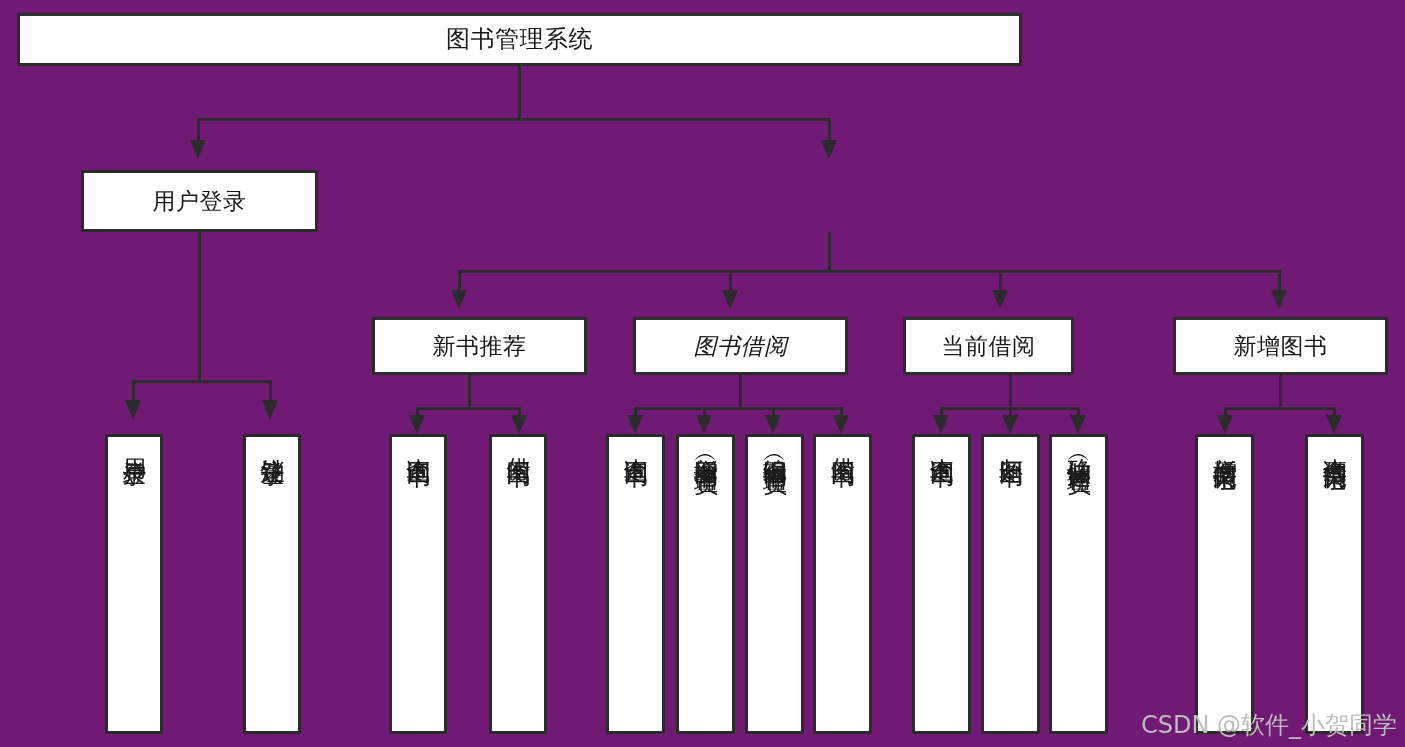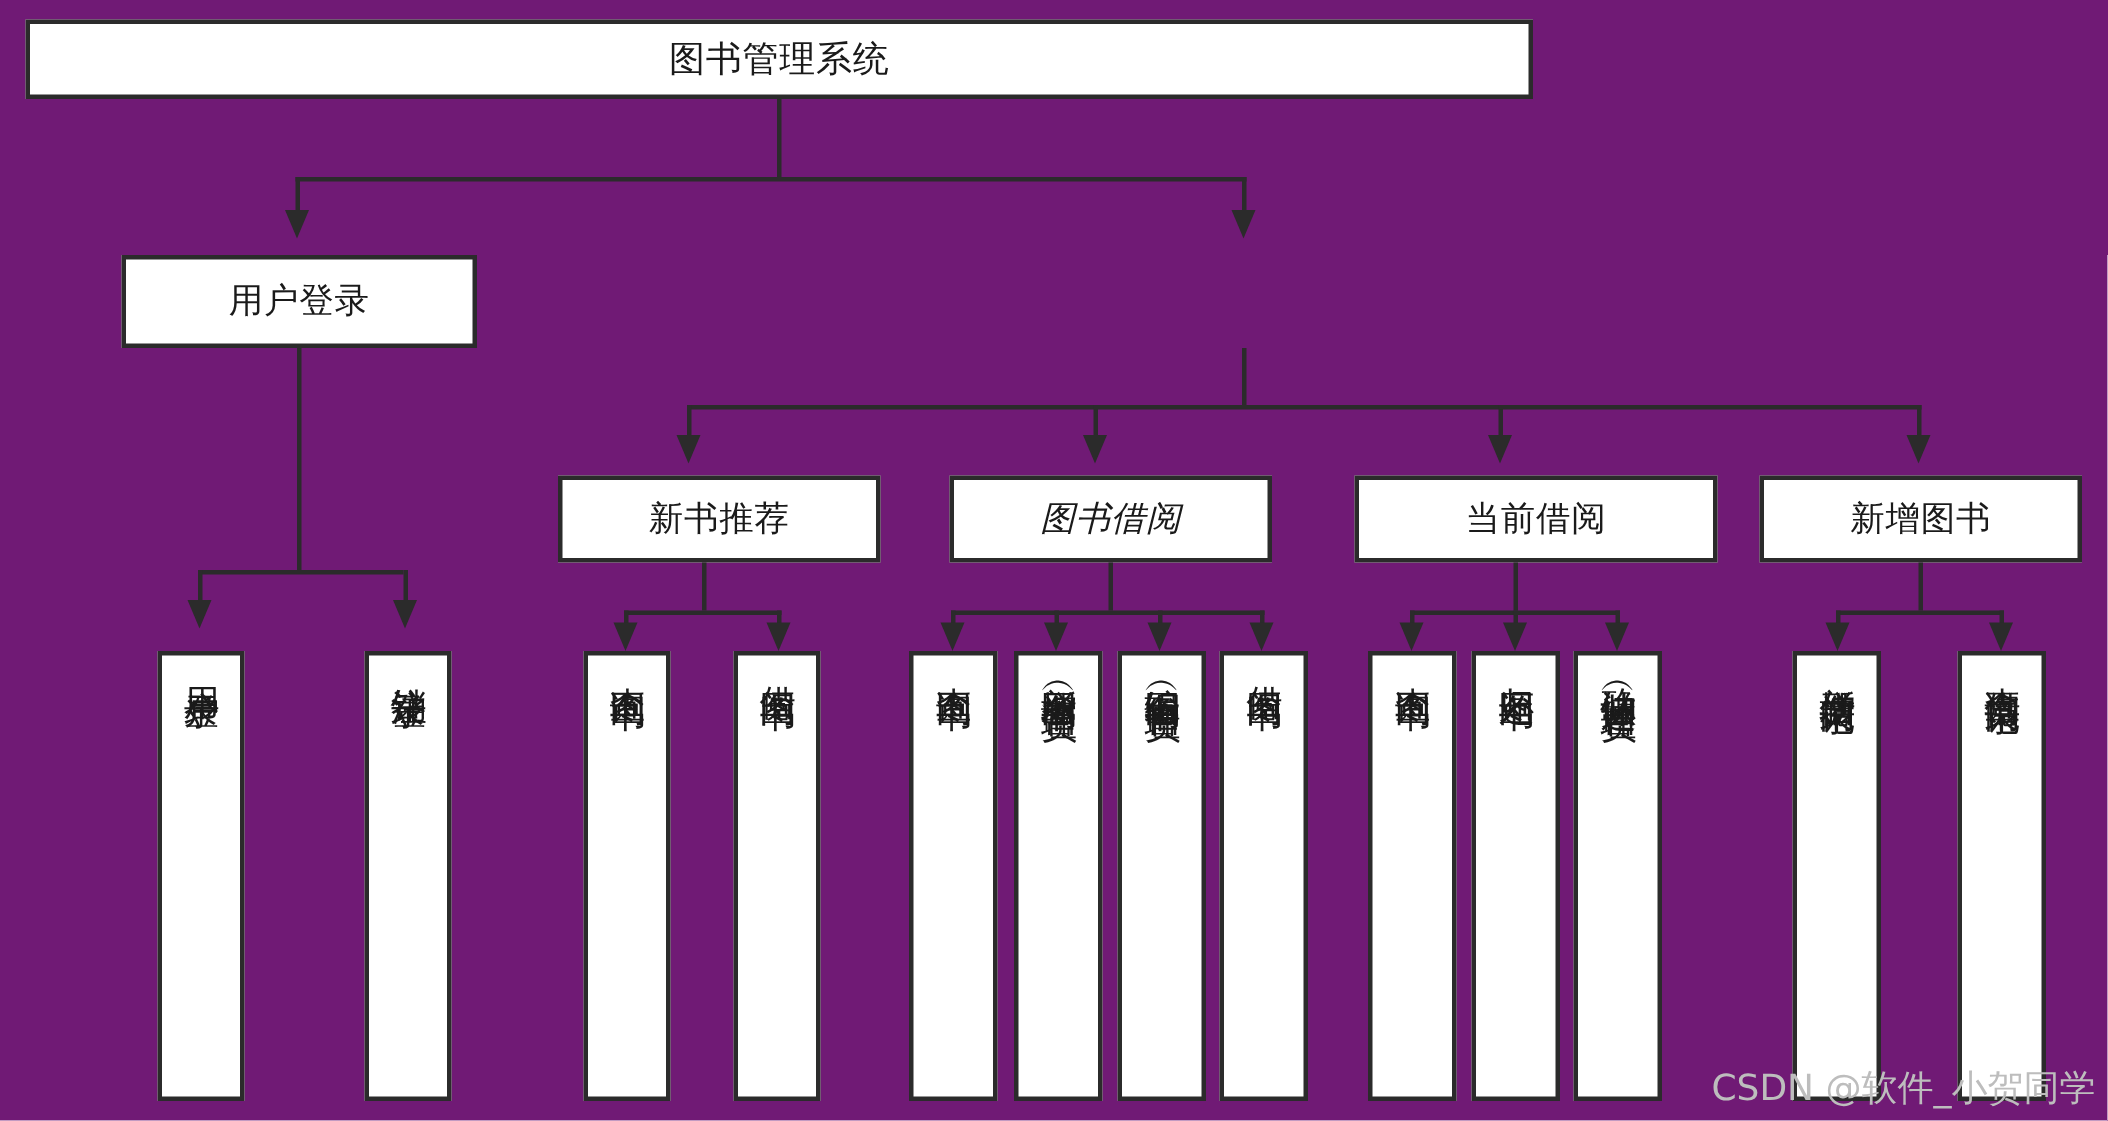--- a/index.html
+++ b/index.html
@@ -116,21 +116,21 @@
   <div class="arrow" style="left:722px; top:290px;"></div>
   <div class="arrow" style="left:992px; top:290px;"></div>
   <div class="arrow" style="left:1271px; top:290px;"></div>
 
   <div class="node horiz" style="left:362px; top:317px; width:215px; height:58px;margin-left:10px;">
     <span class="label">新书推荐</span>
   </div>
   <div class="node horiz" style="left:633px; top:317px; width:215px; height:58px;font-style:italic;">
     <span class="label">图书借阅</span>
   </div>
-  <div class="node horiz" style="left:903px; top:317px; width:242px; height:58px;">
+  <div class="node horiz" style="left:903px; top:317px; width:171px; height:58px;">
     <span class="label">当前借阅</span>
   </div>
   <div class="node horiz" style="left:1173px; top:317px; width:215px; height:58px;">
     <span class="label">新增图书</span>
   </div>
 
   <div class="ln v" style="left:468px; top:375px; height:32px;"></div>
   <div class="ln h" style="left:416px; top:407px; width:105px;"></div>
   <div class="ln v" style="left:416px; top:407px; height:12px;"></div>
   <div class="ln v" style="left:518px; top:407px; height:12px;"></div>

